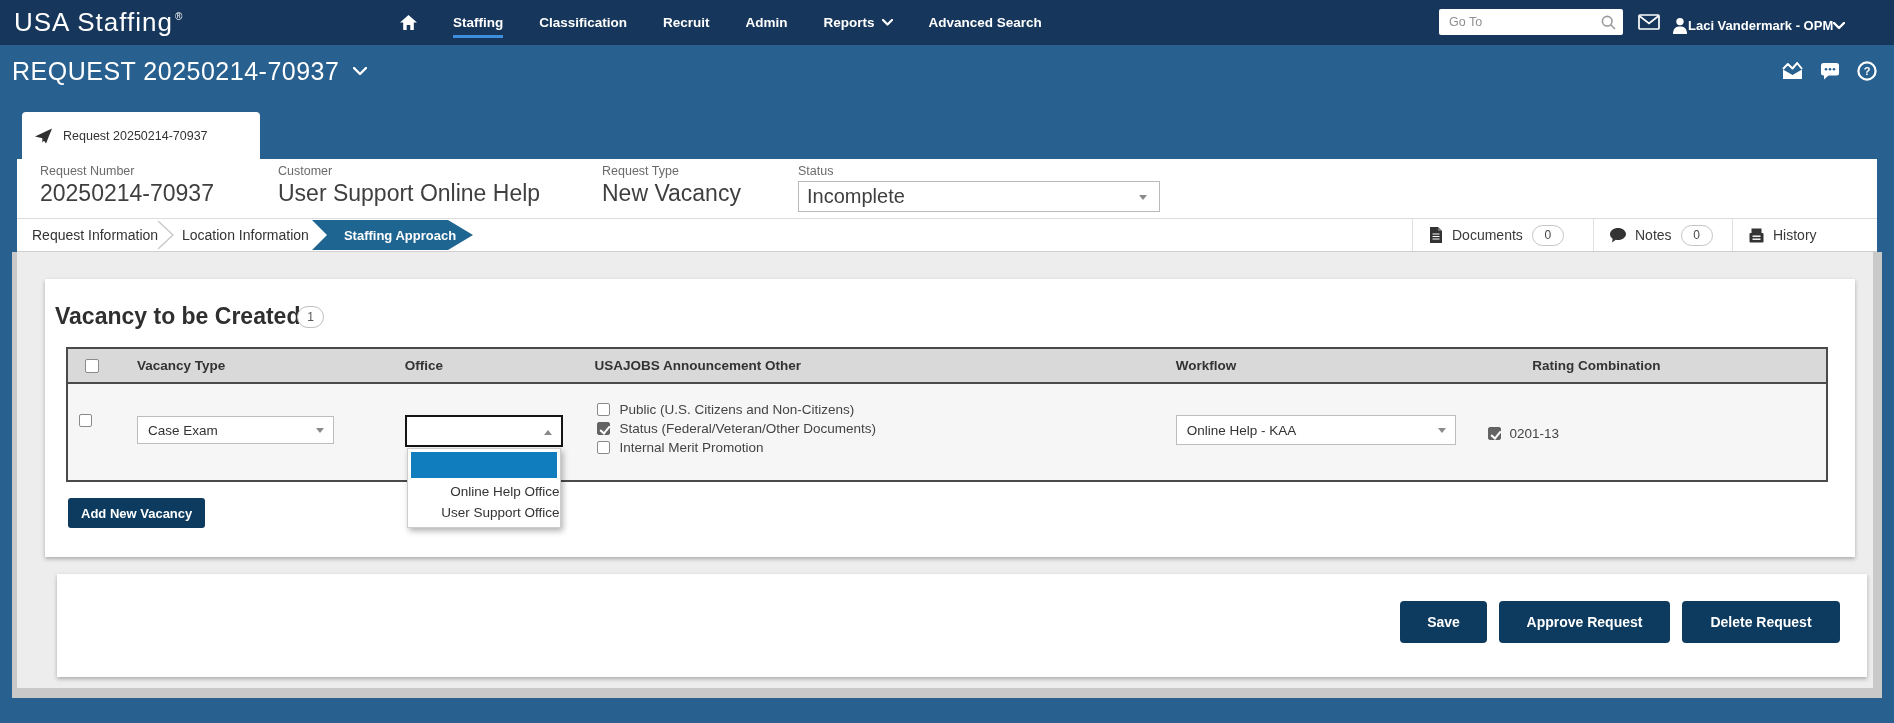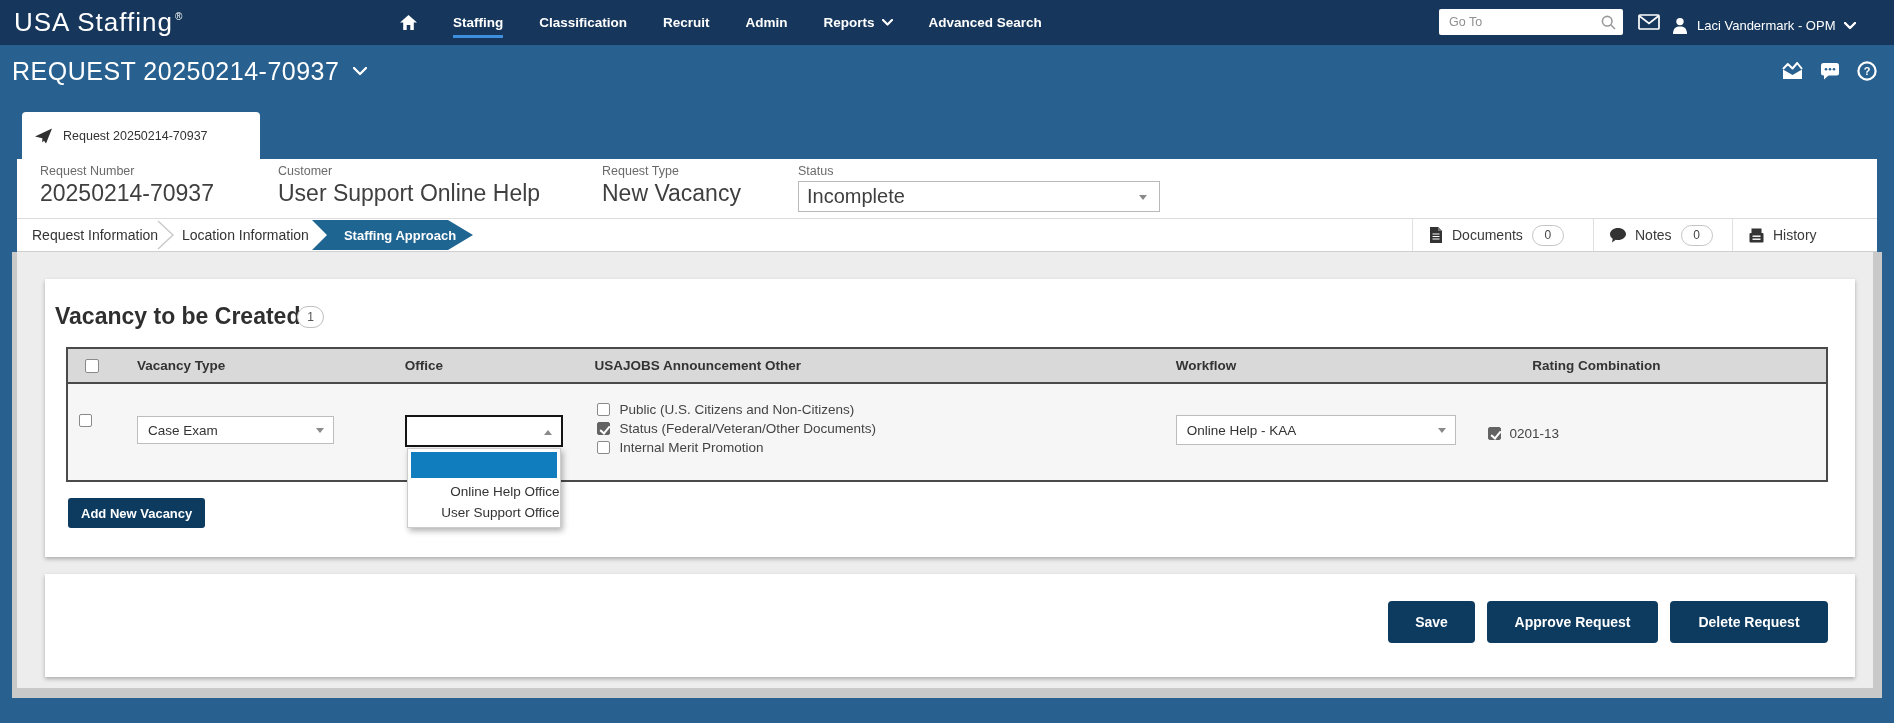--- a/index.html
+++ b/index.html
@@ -12,21 +12,21 @@
   .logo { position:absolute; left:14px; top:0; height:45px; display:flex; align-items:center; color:#fff; font-size:26px; font-weight:400; letter-spacing:1px; }
   .logo sup { font-size:10px; margin-left:2px; margin-top:-12px; }
   .mainnav { position:absolute; left:400px; top:0; height:45px; display:flex; align-items:center; gap:36px; }
   .navitem { color:#fff; font-size:13.5px; font-weight:700; text-decoration:none; position:relative; display:flex; align-items:center; gap:7px; }
   .navitem.active::after { content:""; position:absolute; left:0; right:0; bottom:-8px; height:3px; background:#3E8EDE; }
   .goto { position:absolute; left:1439px; top:9px; width:184px; height:26px; }
   .goto input { width:100%; height:100%; border:none; border-radius:2px; font-size:12.5px; padding:0 30px 0 10px; color:#333; font-family:"Liberation Sans",sans-serif; }
   .goto input::placeholder { color:#8f8f8f; }
   .goto svg { position:absolute; right:7px; top:6px; }
   .mailicon { position:absolute; left:1638px; top:14px; }
-  .user { position:absolute; left:1672px; top:0; height:51px; display:flex; align-items:center; gap:9px; color:#fff; font-size:13px; font-weight:400; }
+  .user { position:absolute; left:1672px; top:0; height:51px; display:flex; align-items:center; color:#fff; font-size:13px; font-weight:700; }
 
   
   .bar2 { position:absolute; left:0; top:45px; width:1894px; height:52px; background:#28608F; }
   .reqtitle { position:absolute; left:12px; top:0; height:52px; display:flex; align-items:center; gap:14px; color:#fff; font-size:25px; font-weight:400; letter-spacing:0.5px; }
   .b2icons { position:absolute; left:1782px; top:0; height:52px; display:flex; align-items:center; gap:17px; }
 
   
   .tabzone { position:absolute; left:0; top:97px; width:1894px; height:62px; background:#28608F; }
   .doctab { position:absolute; left:22px; top:15px; width:238px; height:47px; background:#fff; border-radius:4px 4px 0 0; display:flex; align-items:center; gap:11px; padding-left:13px; font-size:12.5px; color:#333; font-weight:400; }
 
@@ -48,21 +48,21 @@
   .tool { display:flex; align-items:center; gap:9px; border-left:1px solid #e0e0e0; padding-left:16px; font-size:14px; color:#3a3a3a; }
   .tool.documents { width:181px; }
   .tool.notes { width:139px; }
   .tool.history { width:141px; }
   .badge { width:32px; height:21px; border:1px solid #c4c4c4; border-radius:11px; display:flex; align-items:center; justify-content:center; font-size:12px; color:#444; background:#fff; }
 
   
   .main { position:absolute; left:12px; top:252px; width:1870px; height:446px; background:#ededed; border-style:solid; border-color:#c9c9c9; border-width:0 9px 10px 5px; }
   .card { position:absolute; background:#fff; box-shadow:0 2px 4px rgba(0,0,0,0.28); }
   .card1 { left:28px; top:27px; width:1810px; height:278px; }
-  .card2 { left:28px; top:322px; width:1810px; height:103px; }
+  .card2 { left:40px; top:322px; width:1810px; height:103px; }
 
   .vtitle { position:absolute; left:10px; top:24px; font-size:23px; font-weight:700; color:#2f2f2f; }
   .vcount { position:absolute; left:252px; top:27px; width:27px; height:22px; border:1px solid #bfbfbf; border-radius:11px; display:flex; align-items:center; justify-content:center; font-size:12px; color:#555; background:#fff; }
 
   
   .vtable { position:absolute; left:21px; top:68px; width:1762px; }
   .thead { display:flex; height:37px; background:#d9d9d9; border:2px solid #4a4a4a; border-left:2px solid #4a4a4a; }
   .trow { display:flex; height:98px; background:#f6f6f6; border:2px solid #4a4a4a; border-top:none; }
   .c1 { width:61px; } .c2 { width:268px; } .c3 { width:190px; position:relative;text-align:right; } .c4 { width:582px; } .c5 { width:313px; } .c6 { width:346px; }
   .th { font-size:13.5px; font-weight:700; color:#333; display:flex; align-items:center; padding-left:8px; }

